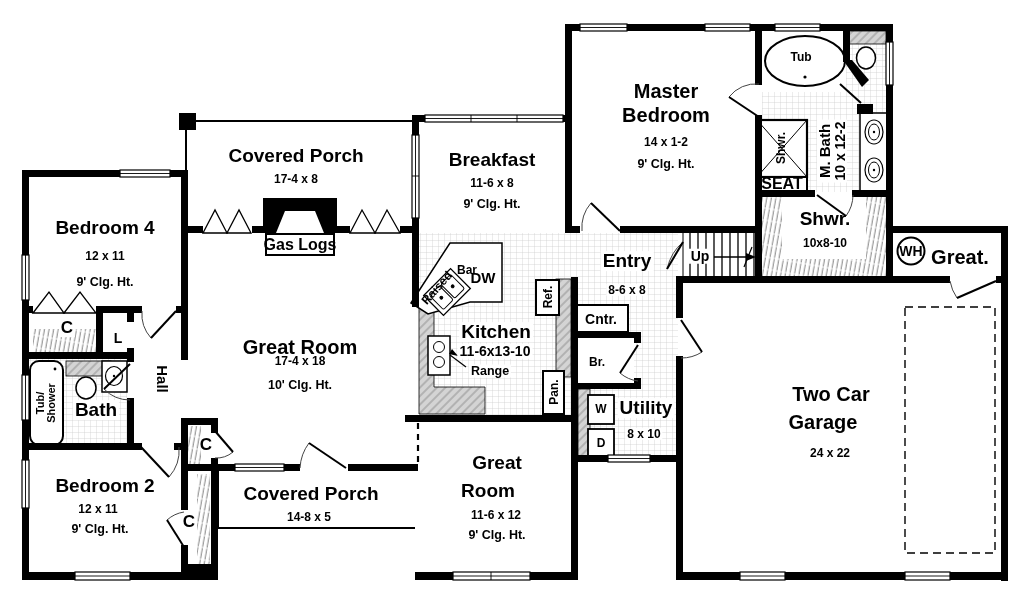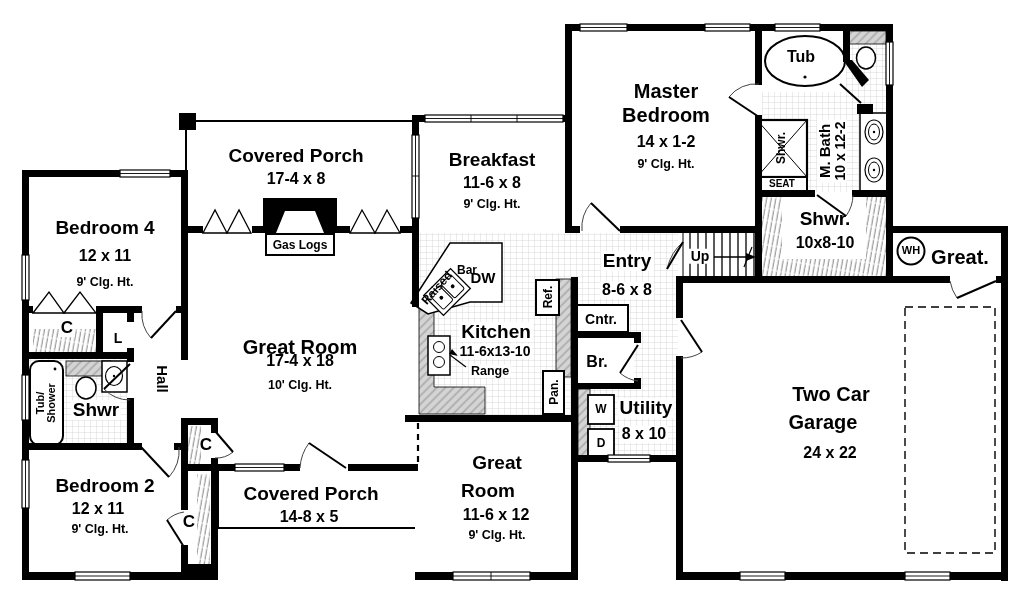--- a/index.html
+++ b/index.html
@@ -5,23 +5,23 @@
   html,body{margin:0;padding:0;background:#fff;}
   #plan{position:relative;width:1024px;height:603px;background:#fff;overflow:hidden;
         font-family:"Liberation Sans","DejaVu Sans",sans-serif;}
   #plan svg{position:absolute;left:0;top:0;}
   .lbl{position:absolute;transform:translate(-50%,-50%);font-weight:bold;color:#000;
        white-space:nowrap;line-height:1.04;text-align:center;}
   .rot90{transform:translate(-50%,-50%) rotate(90deg);}
   .rotm90{transform:translate(-50%,-50%) rotate(-90deg);}
   .rot48{transform:translate(-50%,-50%) rotate(-48deg);}
   .bgw{background:#fff;padding:0 2px;}
-  .s20{font-size:20px}.s19{font-size:19px}.s17{font-size:17px}.s16{font-size:16px}
-  .s15{font-size:15px}.s14{font-size:14px}.s13{font-size:12px}.s125{font-size:12.5px}
-  .s12{font-size:12px}.s11{font-size:11px}.s10{font-size:10px}.s9{font-size:11px}
+  .s20{font-size:20px}.s19{font-size:19px}.s17{font-size:17px}.s16{font-size:12px}
+  .s15{font-size:15px}.s14{font-size:14px}.s13{font-size:16px}.s125{font-size:12.5px}
+  .s12{font-size:12px}.s11{font-size:11px}.s10{font-size:16px}.s9{font-size:14px}
 </style>
 </head>
 <body>
 
 <div id="plan">
 
 <svg width="1024" height="603" viewBox="0 0 1024 603">
   <defs>
     <pattern id="tile" width="6" height="6" patternUnits="userSpaceOnUse">
       <path d="M6 0H0V6" fill="none" stroke="#c9c9c9" stroke-width="0.7"></path>
@@ -348,21 +348,21 @@
   <div class="lbl s12" style="left:467px;top:270px">Bar</div>
   <div class="lbl s12 rot48" style="left:437px;top:288px">Raised</div>
   <div class="lbl s12 rotm90" style="left:548px;top:297px">Ref.</div>
   <div class="lbl s12 rotm90" style="left:554px;top:392px">Pan.</div>
 
   <div class="lbl s20" style="left:300px;top:347px">Great Room</div>
   <div class="lbl s16" style="left:300px;top:361px">17-4 x 18</div>
   <div class="lbl s125" style="left:300px;top:385px">10' Clg. Ht.</div>
 
   <div class="lbl s15 rot90" style="left:162px;top:379px">Hall</div>
-  <div class="lbl s19 bgw" style="left:96px;top:410px">Shwr</div>
+  <div class="lbl s19 bgw" style="left:96px;top:410px">Bath</div>
   <div class="lbl rotm90" style="left:46px;top:403px">
     <div class="s11">Tub/</div>
     <div class="s11">Shower</div>
   </div>
 
   <div class="lbl s17 bgw" style="left:67px;top:328px">C</div>
   <div class="lbl s14" style="left:118px;top:338px">L</div>
   <div class="lbl s17" style="left:206px;top:445px">C</div>
   <div class="lbl s17" style="left:189px;top:522px">C</div>
 

